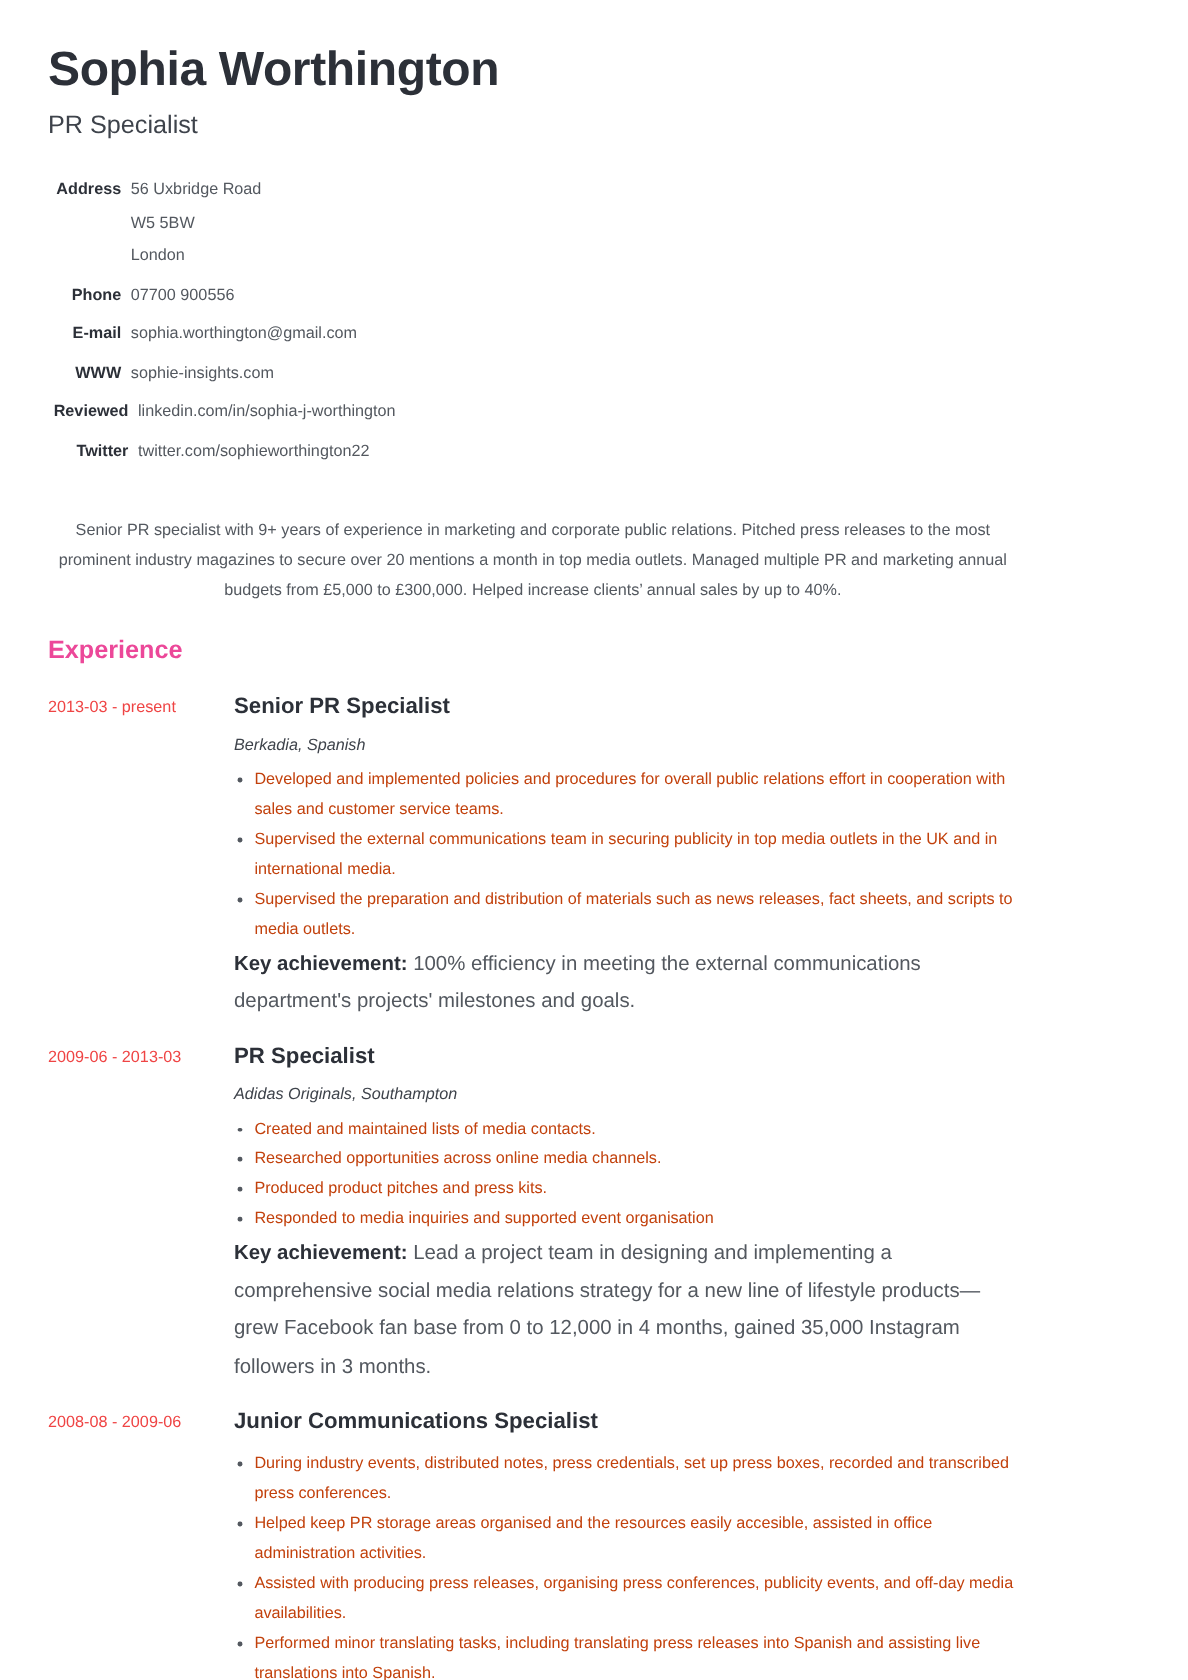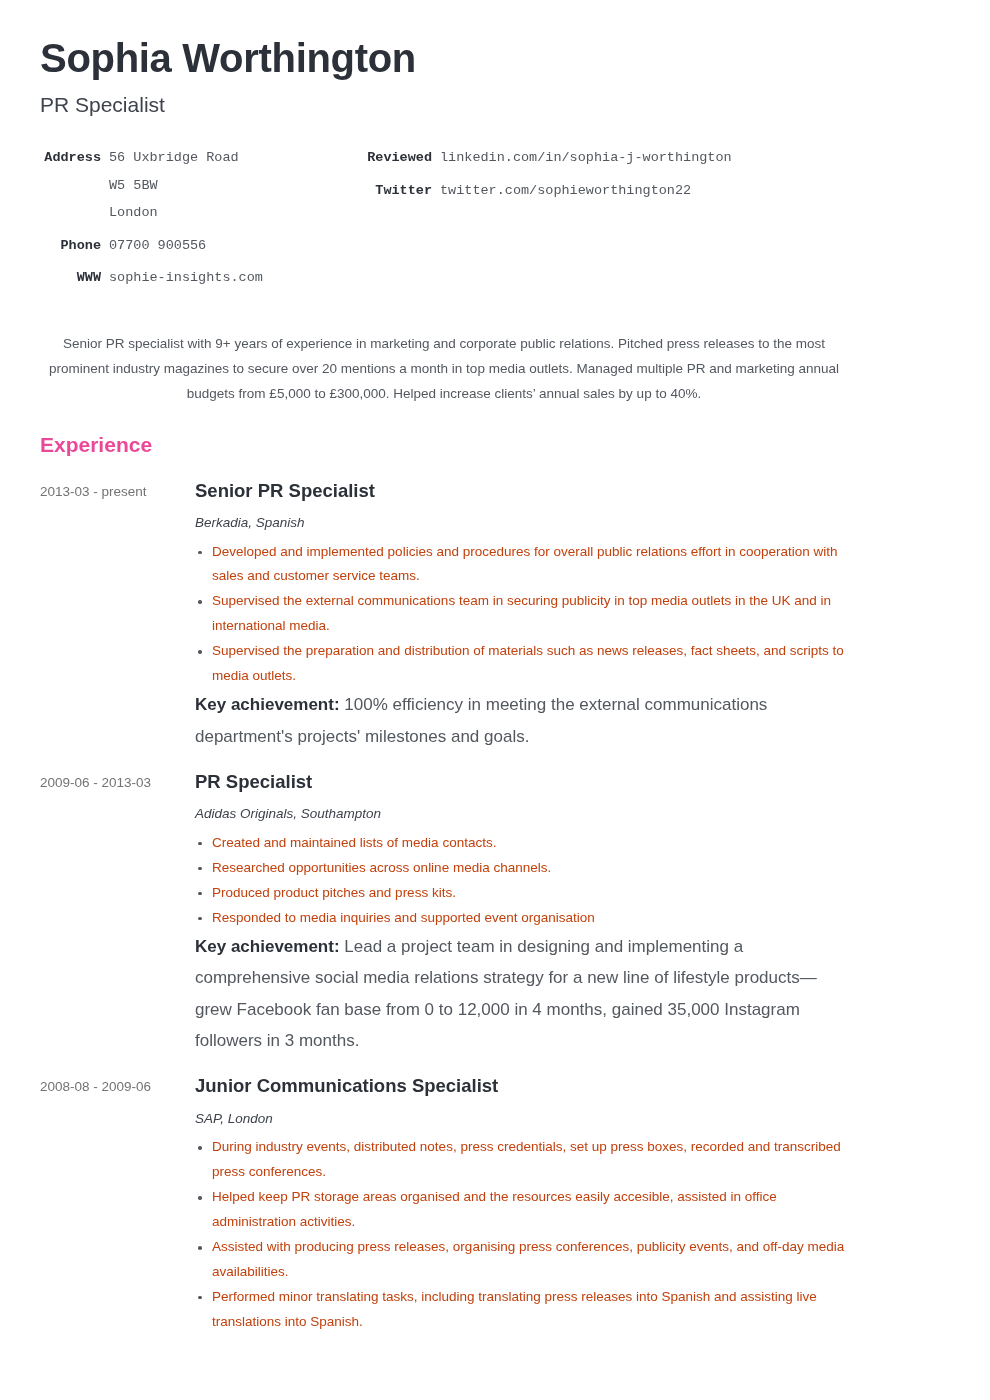--- a/index.html
+++ b/index.html
@@ -35,24 +35,23 @@
     font-size: 21px;
     font-weight: normal;
     color: #3e434b;
     line-height: 1.2;
     margin: 0 0 32px 0;
   }
 
   
   .contact {
     display: flex;
-    flex-direction: row;
+    flex-direction: column;
     align-items: flex-start;
     margin-bottom: 30px;
-    font-family: Liberation Mono, monospace;
   }
   .contact-col { }
   .contact-col-left { width: 325px; }
   .contact-col-right { width: 420px; }
 
   .contact-row {
     display: flex;
     flex-direction: row;
     align-items: baseline;
     margin-bottom: 15px;
@@ -100,21 +99,21 @@
   .job {
     display: flex;
     flex-direction: row;
     align-items: flex-start;
     margin-bottom: 18px;
   }
   .job-dates {
     flex: 0 0 155px;
     width: 155px;
     font-size: 13.5px;
-    color: #737373;
+    color: #ef4444;
     padding-top: 4px;
     line-height: 1.4;
   }
   .job-body {
     flex: 1 1 auto;
     min-width: 0;
   }
   .job-role {
     font-size: 18.5px;
     font-weight: bold;
@@ -178,20 +177,26 @@
           <div class="contact-value">
             <span class="addr-line">56 Uxbridge Road</span>
             <span class="addr-line">W5 5BW</span>
             <span class="addr-line">London</span>
           </div>
         </div>
         <div class="contact-row">
           <div class="contact-label">Phone</div>
           <div class="contact-value">
             <span class="addr-line">07700 900556</span>
+          </div>
+        </div>
+        <div class="contact-row">
+          <div class="contact-label">E-mail</div>
+          <div class="contact-value">
+            <span class="addr-line">sophia.worthington@gmail.com</span>
           </div>
         </div>
         <div class="contact-row">
           <div class="contact-label">WWW</div>
           <div class="contact-value">
             <span class="addr-line">sophie-insights.com</span>
           </div>
         </div>
       </div>
     <div class="contact-col contact-col-right">
@@ -239,21 +244,20 @@
             <li>Produced product pitches and press kits.</li>
             <li>Responded to media inquiries and supported event organisation</li>
           </ul>
           <p class="achievement"><b>Key achievement:</b> <span>Lead a project team in designing and implementing a comprehensive social media relations strategy for a new line of lifestyle products—grew Facebook fan base from 0 to 12,000 in 4 months, gained 35,000 Instagram followers in 3 months.</span></p>
         </div>
       </div>
       <div class="job">
         <div class="job-dates">2008-08 - 2009-06</div>
         <div class="job-body">
           <div class="job-role">Junior Communications Specialist</div>
-          <div class="job-company">SAP, London</div>
           <ul class="bullets">
             <li>During industry events, distributed notes, press credentials, set up press boxes, recorded and transcribed press conferences.</li>
             <li>Helped keep PR storage areas organised and the resources easily accesible, assisted in office administration activities.</li>
             <li>Assisted with producing press releases, organising press conferences, publicity events, and off-day media availabilities.</li>
             <li>Performed minor translating tasks, including translating press releases into Spanish and assisting live translations into Spanish.</li>
           </ul>
         </div>
       </div>
     </div>
 

